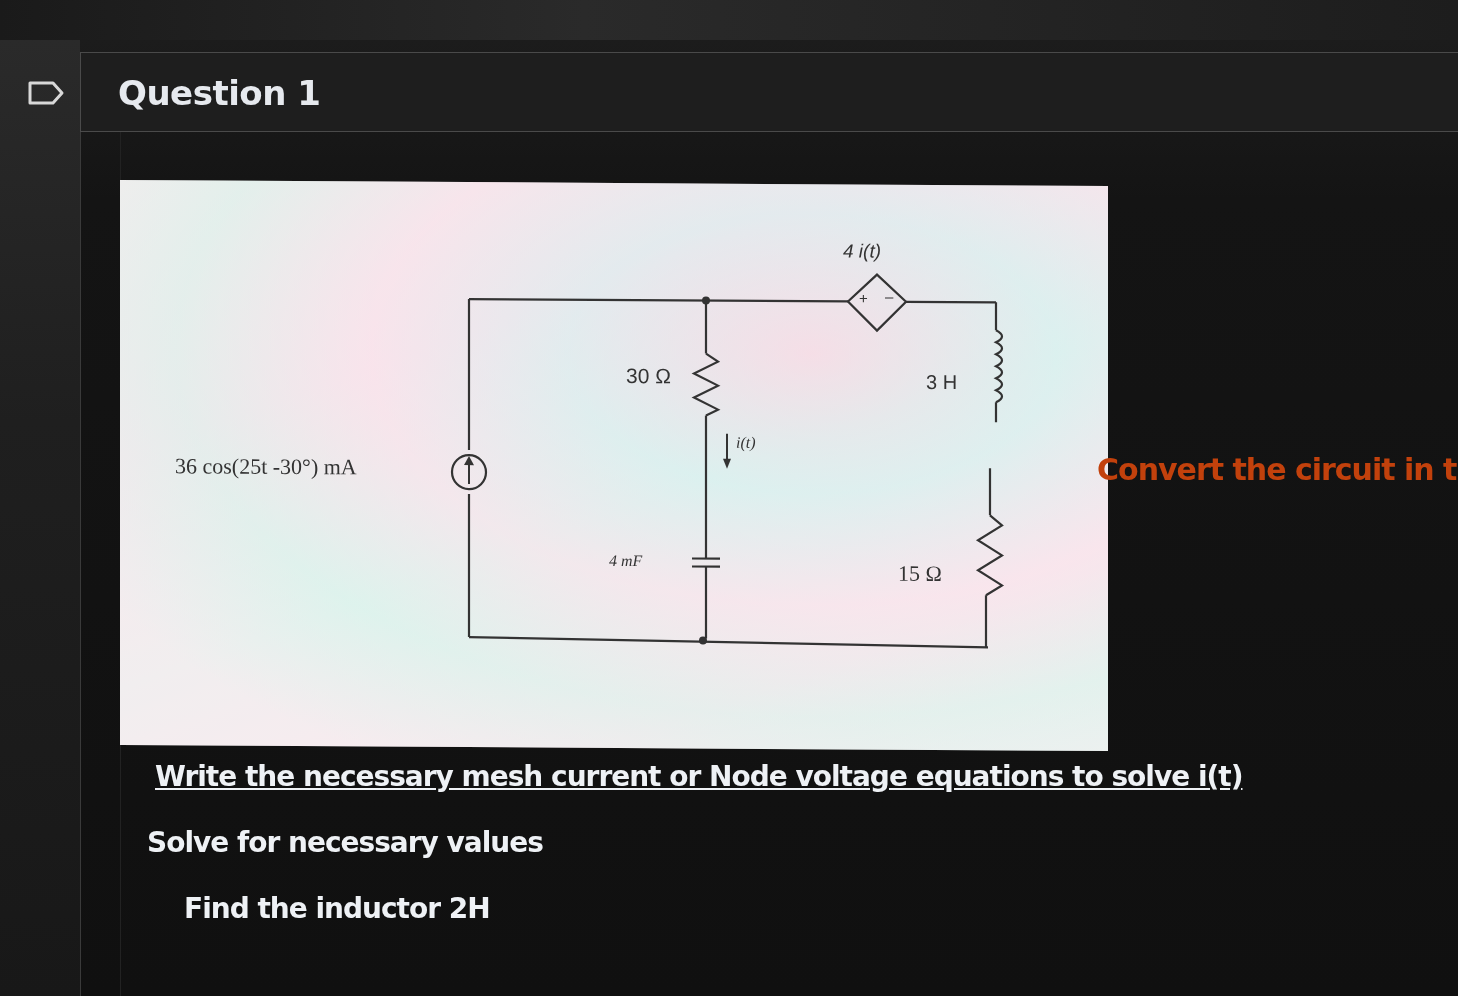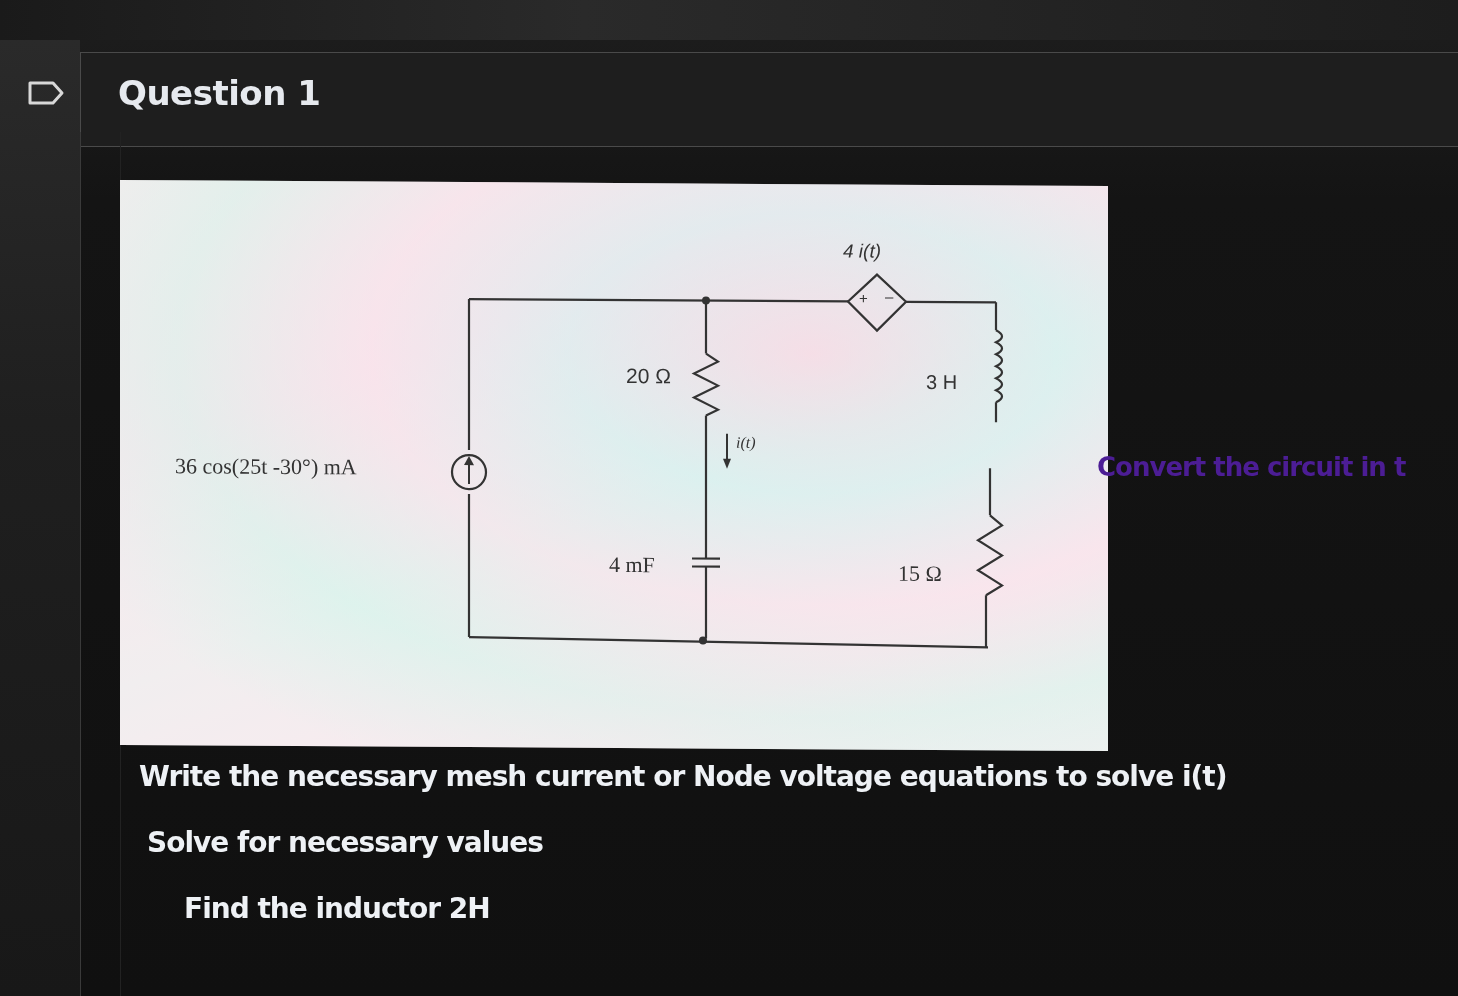--- a/index.html
+++ b/index.html
@@ -6,21 +6,21 @@
   body {
     width:1458px; height:996px; overflow:hidden; position:relative;
     background: linear-gradient(180deg, #232323 0px, #1c1c1c 40px, #141414 200px, #101010 996px);
     font-family: "DejaVu Sans", sans-serif;
     color:#e9ecef;
   }
   .topbar { position:absolute; left:0; top:0; width:1458px; height:40px; background:linear-gradient(90deg,#1a1a1a,#2a2a2a 40%,#1d1d1d); }
   .left-rail { position:absolute; left:0; top:40px; width:80px; height:956px; background:linear-gradient(180deg,#2a2a2a,#1f1f1f 40%,#181818); }
   .flag-icon { position:absolute; left:27px; top:80px; width:38px; height:26px; }
   .question-header {
-    position:absolute; left:80px; top:52px; width:1378px; height:95px;
+    position:absolute; left:80px; top:52px; width:1378px; height:80px;
     border-top:1px solid #4a4a4a; border-left:1px solid #4a4a4a; border-bottom:1px solid #4a4a4a;
     background:#1e1e1e; box-sizing:border-box;
   }
   .question-title {
     position:absolute; left:37px; top:20px; font-size:34px; font-weight:bold; color:#e6e9ee;
     letter-spacing:-0.5px;
   }
   .content-border { position:absolute; left:80px; top:132px; width:1px; height:864px; background:#3a3a3a; }
   .content-border2 { position:absolute; left:120px; top:132px; width:1px; height:864px; background:#222; }
 
@@ -29,25 +29,25 @@
     background:
       radial-gradient(ellipse at 70% 30%, rgba(255,210,225,0.55) 0%, rgba(210,240,240,0.45) 25%, rgba(255,225,235,0.5) 45%, rgba(215,245,235,0.45) 65%, rgba(255,235,240,0.5) 85%),
       linear-gradient(160deg, #ececec 0%, #f2e6ec 30%, #e3f1ee 55%, #f4e9ee 80%, #e8f2f0 100%);
     transform: skewY(0.35deg);
   }
   .figure-inner { position:absolute; left:0; top:0; width:988px; height:565px; }
   .c-label { position:absolute; font-family:"Liberation Serif", serif; color:#333; white-space:nowrap; }
   .c-label-sans { position:absolute; font-family:"Liberation Sans", sans-serif; color:#333; white-space:nowrap; }
 
   .side-text {
-    position:absolute; left:1097px; top:452px; font-size:26px; font-weight:bold; color:#4c1d95;
+    position:absolute; left:1097px; top:452px; font-size:30px; font-weight:bold; color:#c2410c;
     letter-spacing:-1px; white-space:nowrap;
   }
   .instr { position:absolute; font-weight:bold; color:#eef1f5; letter-spacing:-1px; white-space:nowrap; }
-  .instr-1 { left:139px; top:760px; font-size:28px; }
+  .instr-1 { left:155px; top:760px; font-size:28px;text-decoration:underline; }
   .instr-2 { left:147px; top:826px; font-size:28px; }
   .instr-3 { left:149px; top:892px; font-size:28px;margin-left:35px; }
 </style>
 </head>
 <body>
 
 <div class="topbar"></div>
 <div class="left-rail"></div>
 
 <svg class="flag-icon" viewBox="0 0 38 26">
@@ -98,31 +98,31 @@
       <polygon points="349,274 344,283 354,283" fill="#333"></polygon>
 
       <polygon points="757,90 786,117 757,146 728,117" fill="none" stroke="#333" stroke-width="2.2"></polygon>
 
       <line x1="607" y1="250" x2="607" y2="277" stroke="#333" stroke-width="2"></line>
       <polygon points="607,285 603,275 611,275" fill="#333"></polygon>
     </svg>
 
     <div class="c-label" style="left:55px; top:273px; font-size:22px;">36 cos(25t -30°) mA</div>
 
-    <div class="c-label-sans" style="left:506px; top:181px; font-size:21px;">20 Ω</div>
+    <div class="c-label-sans" style="left:506px; top:181px; font-size:21px;">30 Ω</div>
 
     <div class="c-label" style="left:616px; top:250px; font-size:16px; font-style:italic;font-family:Liberation Serif, serif;">i(t)</div>
 
     <div class="c-label-sans" style="left:723px; top:56px; font-size:19px; font-style:italic;">4 i(t)</div>
     <div class="c-label-sans" style="left:739px; top:105px; font-size:15px;">+</div>
     <div class="c-label-sans" style="left:765px; top:103px; font-size:15px;">–</div>
 
     <div class="c-label-sans" style="left:806px; top:186px; font-size:20px;">3 H</div>
 
-    <div class="c-label" style="left:489px; top:369px; font-size:22px;">4 mF</div>
+    <div class="c-label" style="left:489px; top:369px; font-size:16px;font-style:italic;">4 mF</div>
 
     <div class="c-label" style="left:778px; top:376px; font-size:22px;">15 Ω</div>
   </div>
 </div>
 
 <div class="side-text">Convert the circuit in t</div>
 
 <div class="instr instr-1">Write the necessary mesh current or Node voltage equations to solve i(t)</div>
 <div class="instr instr-2">Solve for necessary values</div>
 <div class="instr instr-3">Find the inductor 2H</div>

